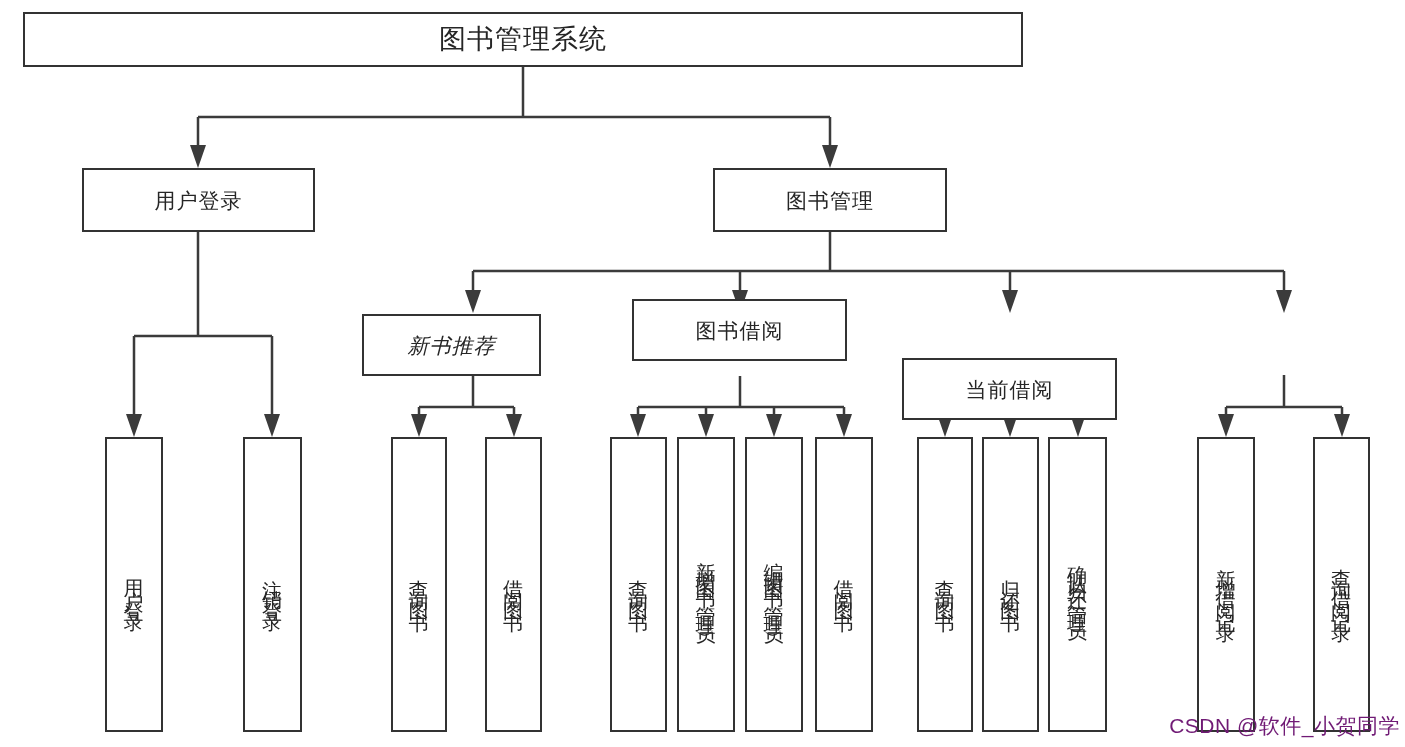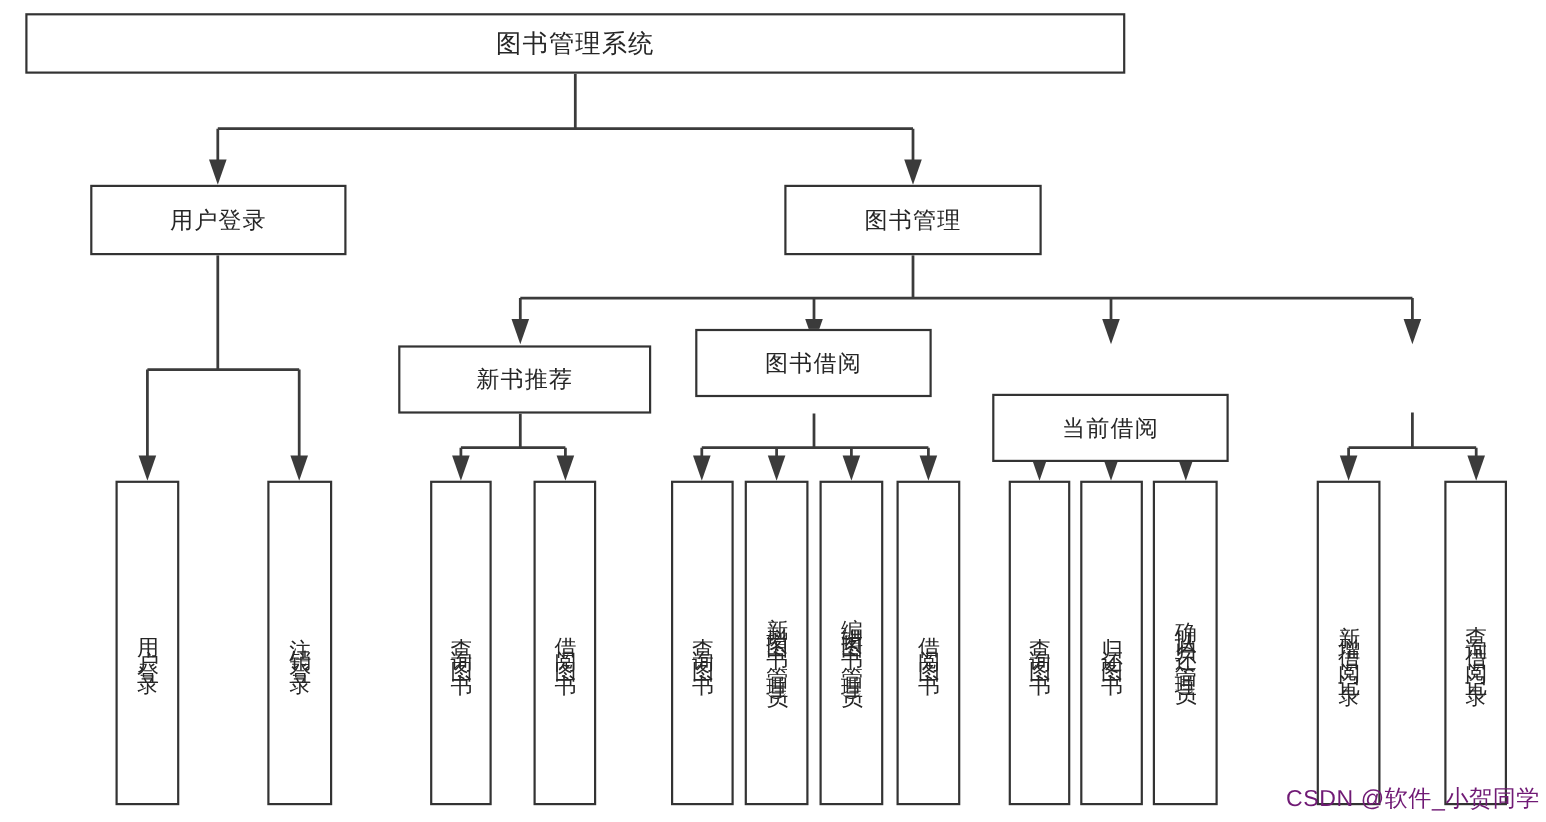--- a/index.html
+++ b/index.html
@@ -24,21 +24,21 @@
     box-sizing: border-box;
     display: flex;
     align-items: center;
     justify-content: center;
     color: #262626;
     font-size: 21px;
     letter-spacing: 1px;
     text-align: center;
     line-height: 1;
   }
-  .node.root { font-size: 23px; }
+  .node.root { font-size: 27px; }
   .vnode {
     writing-mode: vertical-rl;
     text-orientation: mixed;
     font-size: 20px;
     letter-spacing: 11px;
     padding-top: 3px;
     overflow: hidden;
   }
   .watermark {
     position: absolute;
@@ -94,21 +94,21 @@
       <polygon points="1218,414 1234,414 1226,437"></polygon>
       <polygon points="1334,414 1350,414 1342,437"></polygon>
     </g>
   </svg>
 
   <div class="node root" style="left:23px; top:12px; width:1000px; height:55px;">图书管理系统</div>
 
   <div class="node" style="left:82px; top:168px; width:233px; height:64px;">用户登录</div>
   <div class="node" style="left:713px; top:168px; width:234px; height:64px;">图书管理</div>
 
-  <div class="node" style="left:362px; top:314px; width:230px; height:62px;">新书推荐</div>
+  <div class="node" style="left:362px; top:314px; width:179px; height:62px;font-style:italic;">新书推荐</div>
   <div class="node" style="left:632px; top:299px; width:215px; height:62px;">图书借阅</div>
   <div class="node" style="left:902px; top:314px; width:215px; height:62px;margin-top:44px;">当前借阅</div>
 
   <div class="node vnode" style="left:105px; top:437px; width:58px; height:295px;">用户登录</div>
   <div class="node vnode" style="left:243px; top:437px; width:59px; height:295px;">注销登录</div>
 
   <div class="node vnode" style="left:391px; top:437px; width:56px; height:295px;">查询图书</div>
   <div class="node vnode" style="left:485px; top:437px; width:57px; height:295px;">借阅图书</div>
 
   <div class="node vnode" style="left:610px; top:437px; width:57px; height:295px;">查询图书</div>

